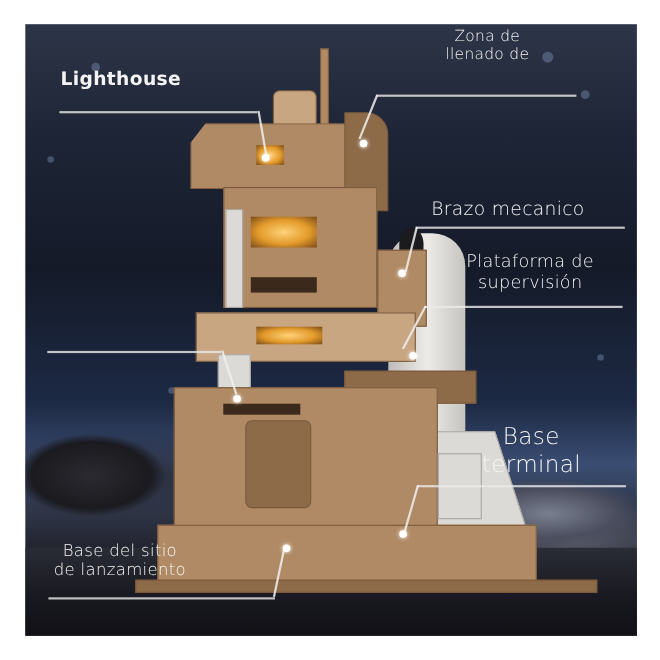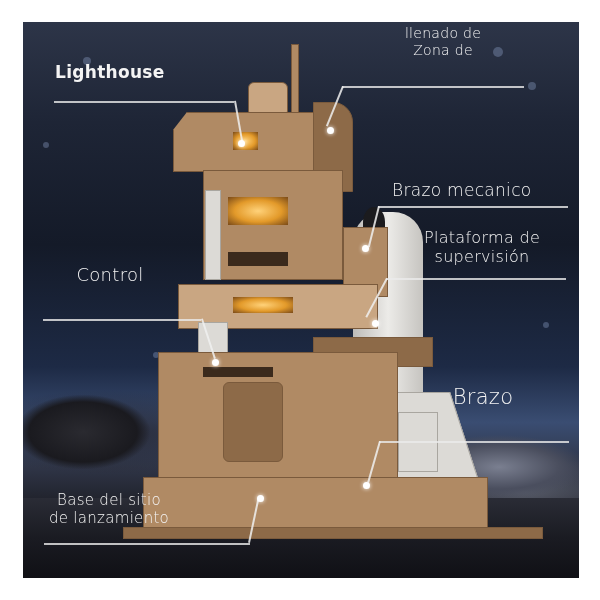--- a/index.html
+++ b/index.html
@@ -81,49 +81,49 @@
   <div class="wood" style="left:120px;top:455px;width:345px;height:55px;"></div>
   <div class="wood dark" style="left:100px;top:505px;width:420px;height:12px;"></div>
 </div>
 
 <div class="lbl" style="left:55px;top:62px;font-size:17px;font-weight:bold;">Lighthouse</div>
 <div class="rule" style="left:54px;top:101px;width:180px;"></div>
 <div class="lead" style="left:234px;top:101px;height:42px;transform:rotate(-10deg);"></div>
 <div class="dot" style="left:238px;top:140px;"></div>
 
 <div class="lbl" style="left:388px;top:25px;width:110px;font-size:14px;">
+  <div>Zona de</div>
   <div>llenado de</div>
-  <div>Zona de</div>
 </div>
 <div class="rule" style="left:342px;top:86px;width:182px;"></div>
 <div class="lead" style="left:342px;top:86px;height:43px;transform:rotate(22deg);"></div>
 <div class="dot" style="left:327px;top:127px;"></div>
 
 <div class="lbl" style="left:392px;top:180px;font-size:17px;">Brazo mecanico</div>
 <div class="rule" style="left:378px;top:206px;width:190px;"></div>
 <div class="lead" style="left:378px;top:206px;height:42px;transform:rotate(14deg);"></div>
 <div class="dot" style="left:362px;top:245px;"></div>
 
 <div class="lbl" style="left:412px;top:229px;width:140px;font-size:16px;">
   <div>Plataforma de</div>
   <div>supervisión</div>
 </div>
 <div class="rule" style="left:386px;top:278px;width:180px;"></div>
 <div class="lead" style="left:386px;top:278px;height:44px;transform:rotate(28deg);"></div>
 <div class="dot" style="left:372px;top:320px;"></div>
 
 <div class="lbl" style="left:60px;top:264px;width:100px;font-size:18px;">
-  <div>Control</div>
 </div>
 <div class="rule" style="left:43px;top:319px;width:158px;"></div>
 <div class="lead" style="left:201px;top:319px;height:42px;transform:rotate(-18deg);"></div>
 <div class="dot" style="left:212px;top:359px;"></div>
 
 <div class="lbl" style="left:438px;top:385px;width:90px;font-size:21px;">
-  <div>Brazo</div>
+  <div>Base</div>
+  <div>terminal</div>
 </div>
 <div class="rule" style="left:379px;top:441px;width:190px;"></div>
 <div class="lead" style="left:379px;top:441px;height:43px;transform:rotate(16deg);"></div>
 <div class="dot" style="left:363px;top:482px;"></div>
 
 <div class="lbl" style="left:44px;top:492px;width:130px;font-size:15px;">
   <div>Base del sitio</div>
   <div>de lanzamiento</div>
 </div>
 <div class="rule" style="left:44px;top:543px;width:206px;"></div>

